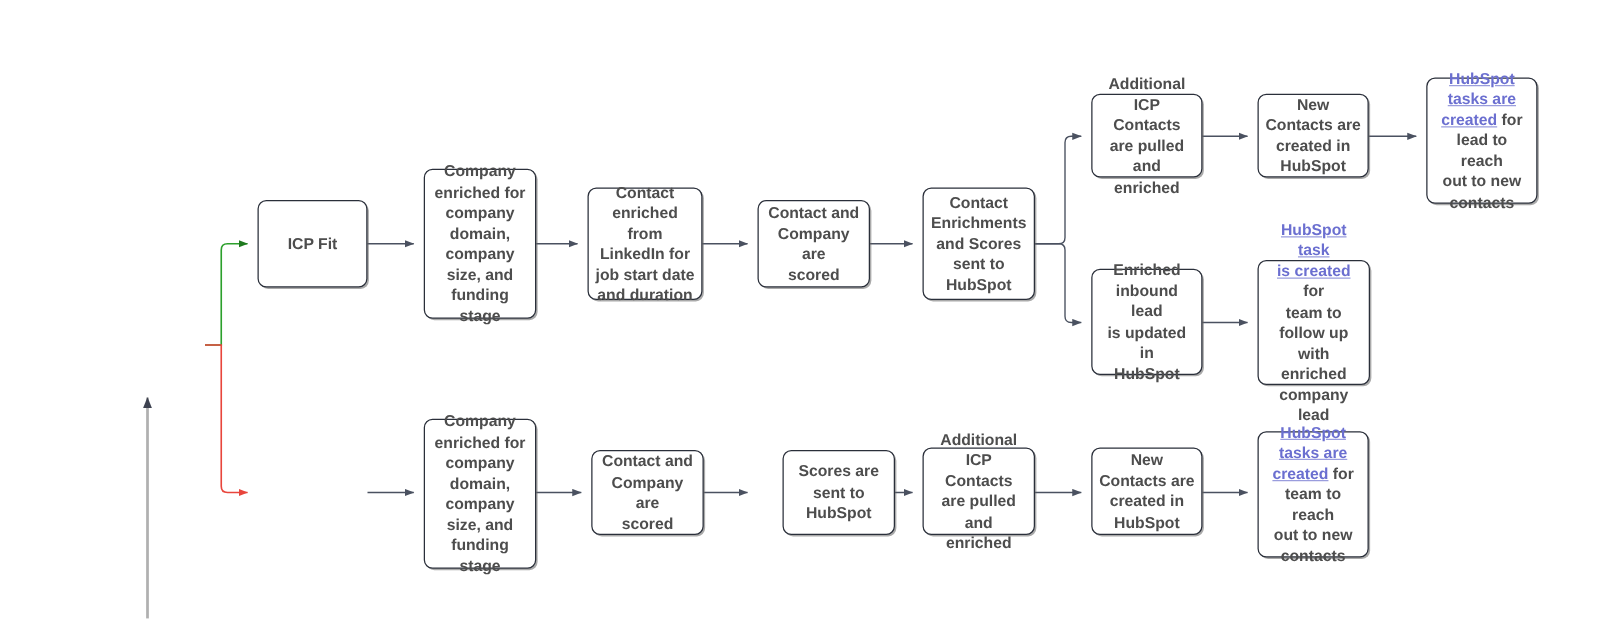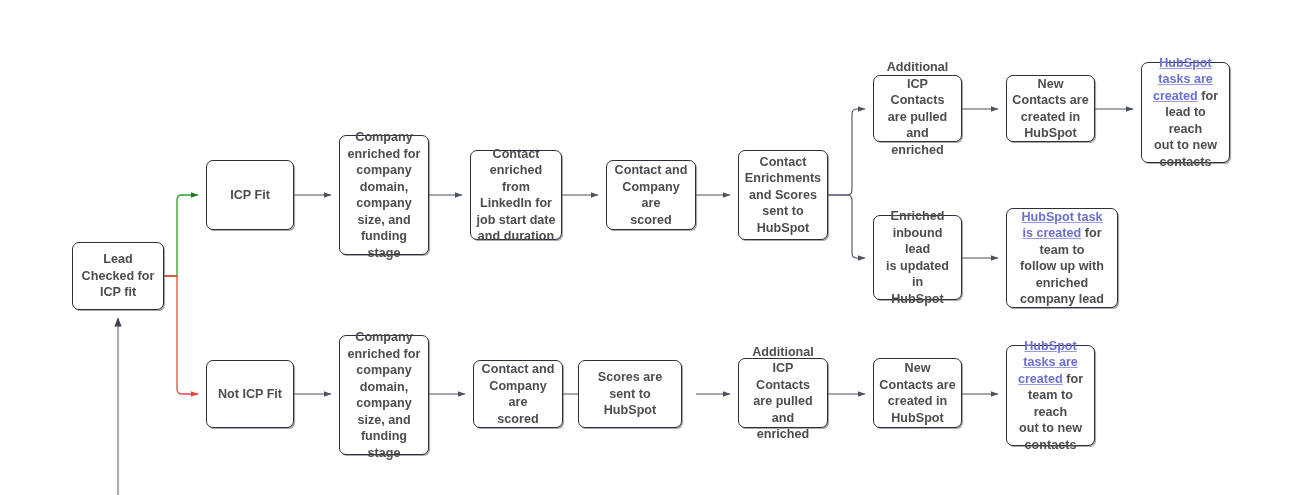--- a/index.html
+++ b/index.html
@@ -126,25 +126,20 @@
       <path d="M696,394 L730,394" stroke="#4a5160" stroke-width="1.1" fill="none" marker-end="url(#ah)"></path>
     </g>
     <g>
       <path d="M828,394 L865,394" stroke="#4a5160" stroke-width="1.1" fill="none" marker-end="url(#ah)"></path>
     </g>
     <g>
       <path d="M962,394 L998,394" stroke="#4a5160" stroke-width="1.1" fill="none" marker-end="url(#ah)"></path>
     </g>
   </svg>
 
-  <div class="node" style="left:72px;top:242px;width:92px;height:68px;">
-    <span class="txt">Lead
-Checked for
-ICP fit</span>
-  </div>
 
   <div class="node" style="left:206px;top:160px;width:88px;height:70px;">
     <span class="txt">ICP Fit</span>
   </div>
 
   <div class="node" style="left:339px;top:135px;width:90px;height:120px;">
     <span class="txt">Company
 enriched for
 company
 domain,
@@ -198,50 +193,47 @@
 contacts</span></span>
   </div>
 
   <div class="node" style="left:873px;top:215px;width:89px;height:85px;">
     <span class="txt">Enriched
 inbound lead
 is updated in
 HubSpot</span>
   </div>
 
-  <div class="node" style="left:1006px;top:208px;width:112px;height:100px;">
+  <div class="node" style="left:1006px;top:208px;width:90px;height:100px;">
     <span class="txt"><span class="lnk">HubSpot task
 is created</span><span> for
 team to
 follow up with
 enriched
 company lead</span></span>
   </div>
 
-  <div class="node" style="left:206px;top:360px;width:88px;height:68px;">
-    <span class="txt">Not ICP Fit</span>
-  </div>
 
   <div class="node" style="left:339px;top:335px;width:90px;height:120px;">
     <span class="txt">Company
 enriched for
 company
 domain,
 company
 size, and
 funding stage</span>
   </div>
 
   <div class="node" style="left:473px;top:360px;width:90px;height:68px;">
     <span class="txt">Contact and
 Company are
 scored</span>
   </div>
 
-  <div class="node" style="left:578px;top:360px;width:104px;height:68px;">
+  <div class="node" style="left:626px;top:360px;width:90px;height:68px;">
     <span class="txt">Scores are
 sent to
 HubSpot</span>
   </div>
 
   <div class="node" style="left:738px;top:358px;width:90px;height:70px;">
     <span class="txt">Additional
 ICP Contacts
 are pulled
 and enriched</span>

